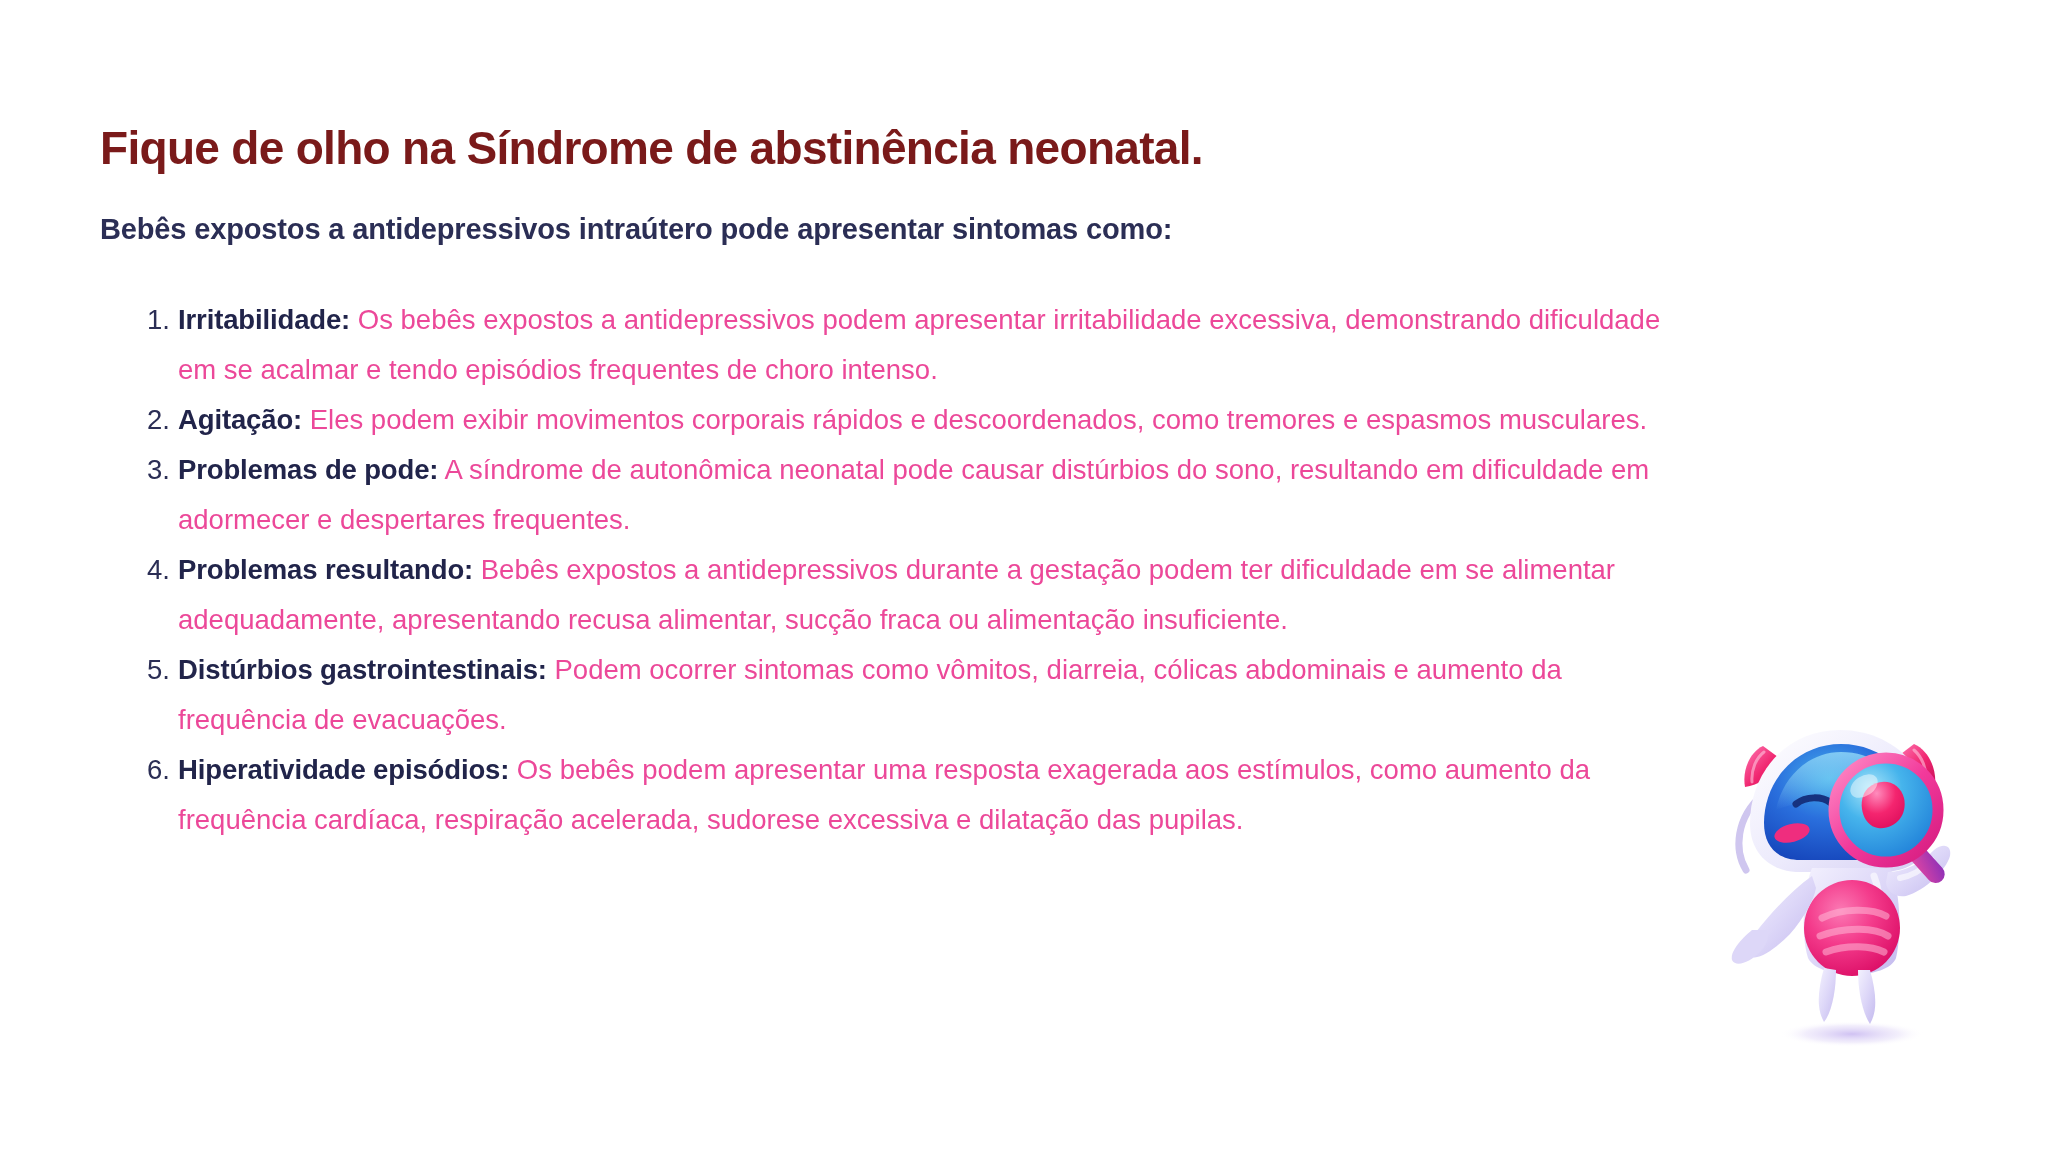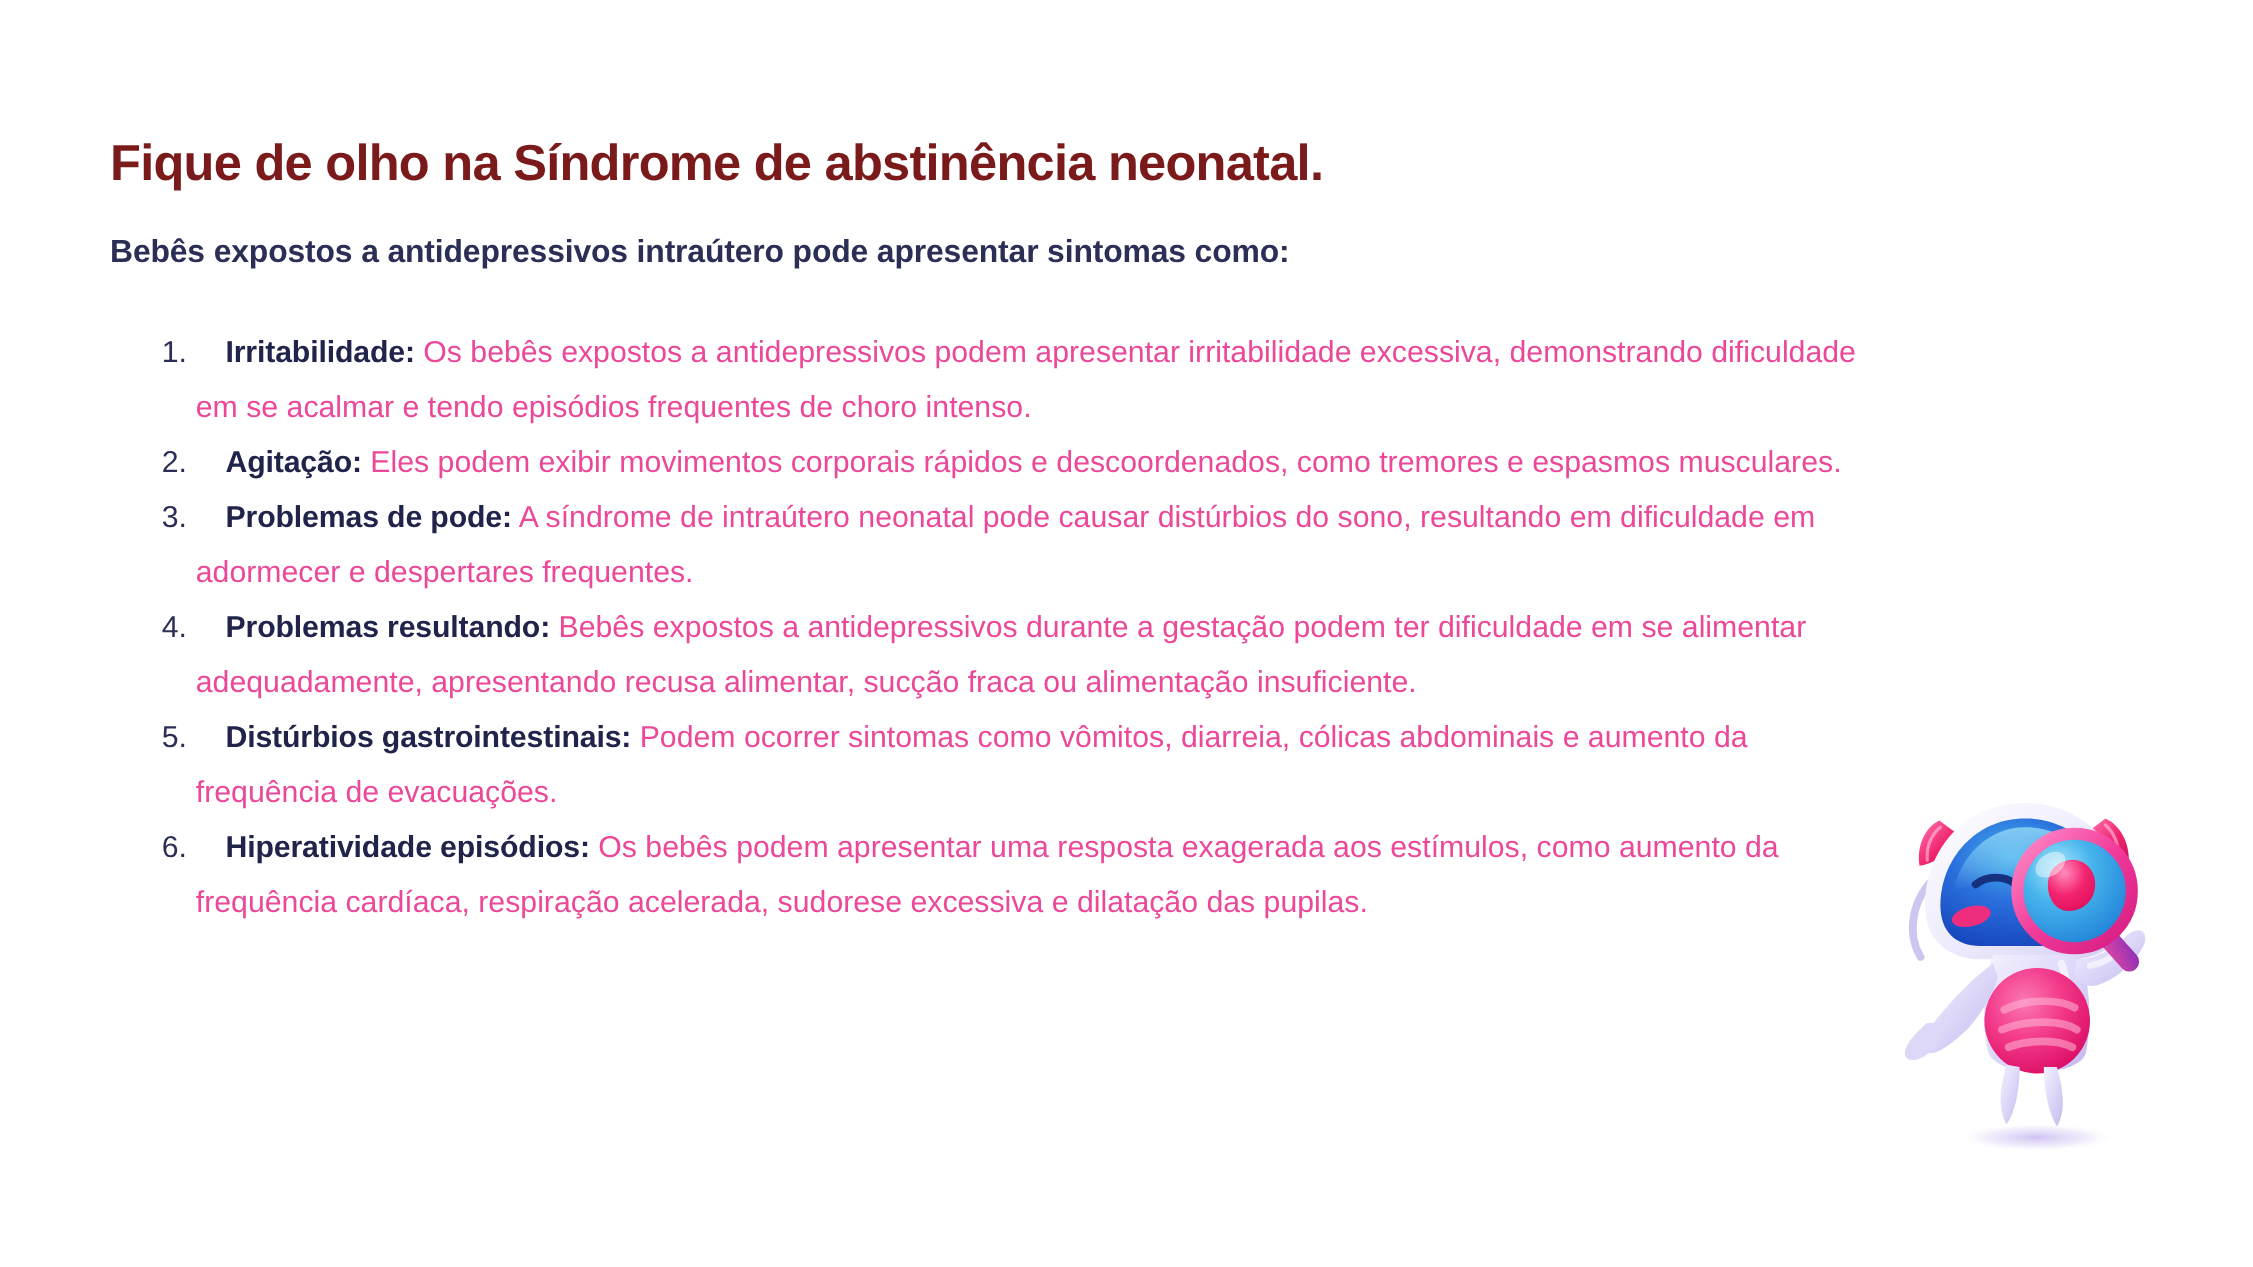--- a/index.html
+++ b/index.html
@@ -76,21 +76,20 @@
     width: 34px;
     text-align: right;
     font-weight: 400;
     color: #2b2e55;
   }
 
   #symptom-list li .lead {
     font-weight: 700;
     color: #21244a;
     letter-spacing: -0.005em;
-    margin-left: 27px;
   }
 
   #symptom-list li .rest {
     font-weight: 400;
     color: #ec4899;
   }
 
   
 
   #mascot {
@@ -112,21 +111,21 @@
   <h2 id="subtitle">Bebês expostos a antidepressivos intraútero pode apresentar sintomas como:</h2>
 
   <ol id="symptom-list">
     <li>
       <span class="num">1.</span><span class="lead">Irritabilidade:</span><span class="rest"> Os bebês expostos a antidepressivos podem apresentar irritabilidade excessiva, demonstrando dificuldade em se acalmar e tendo episódios frequentes de choro intenso.</span>
     </li>
     <li>
       <span class="num">2.</span><span class="lead">Agitação:</span><span class="rest"> Eles podem exibir movimentos corporais rápidos e descoordenados, como tremores e espasmos musculares.</span>
     </li>
     <li>
-      <span class="num">3.</span><span class="lead">Problemas de pode:</span><span class="rest"> A síndrome de intraútero neonatal pode causar distúrbios do sono, resultando em dificuldade em adormecer e despertares frequentes.</span>
+      <span class="num">3.</span><span class="lead">Problemas de pode:</span><span class="rest"> A síndrome de autonômica neonatal pode causar distúrbios do sono, resultando em dificuldade em adormecer e despertares frequentes.</span>
     </li>
     <li>
       <span class="num">4.</span><span class="lead">Problemas resultando:</span><span class="rest"> Bebês expostos a antidepressivos durante a gestação podem ter dificuldade em se alimentar adequadamente, apresentando recusa alimentar, sucção fraca ou alimentação insuficiente.</span>
     </li>
     <li>
       <span class="num">5.</span><span class="lead">Distúrbios gastrointestinais:</span><span class="rest"> Podem ocorrer sintomas como vômitos, diarreia, cólicas abdominais e aumento da frequência de evacuações.</span>
     </li>
     <li>
       <span class="num">6.</span><span class="lead">Hiperatividade episódios:</span><span class="rest"> Os bebês podem apresentar uma resposta exagerada aos estímulos, como aumento da frequência cardíaca, respiração acelerada, sudorese excessiva e dilatação das pupilas.</span>
     </li>

